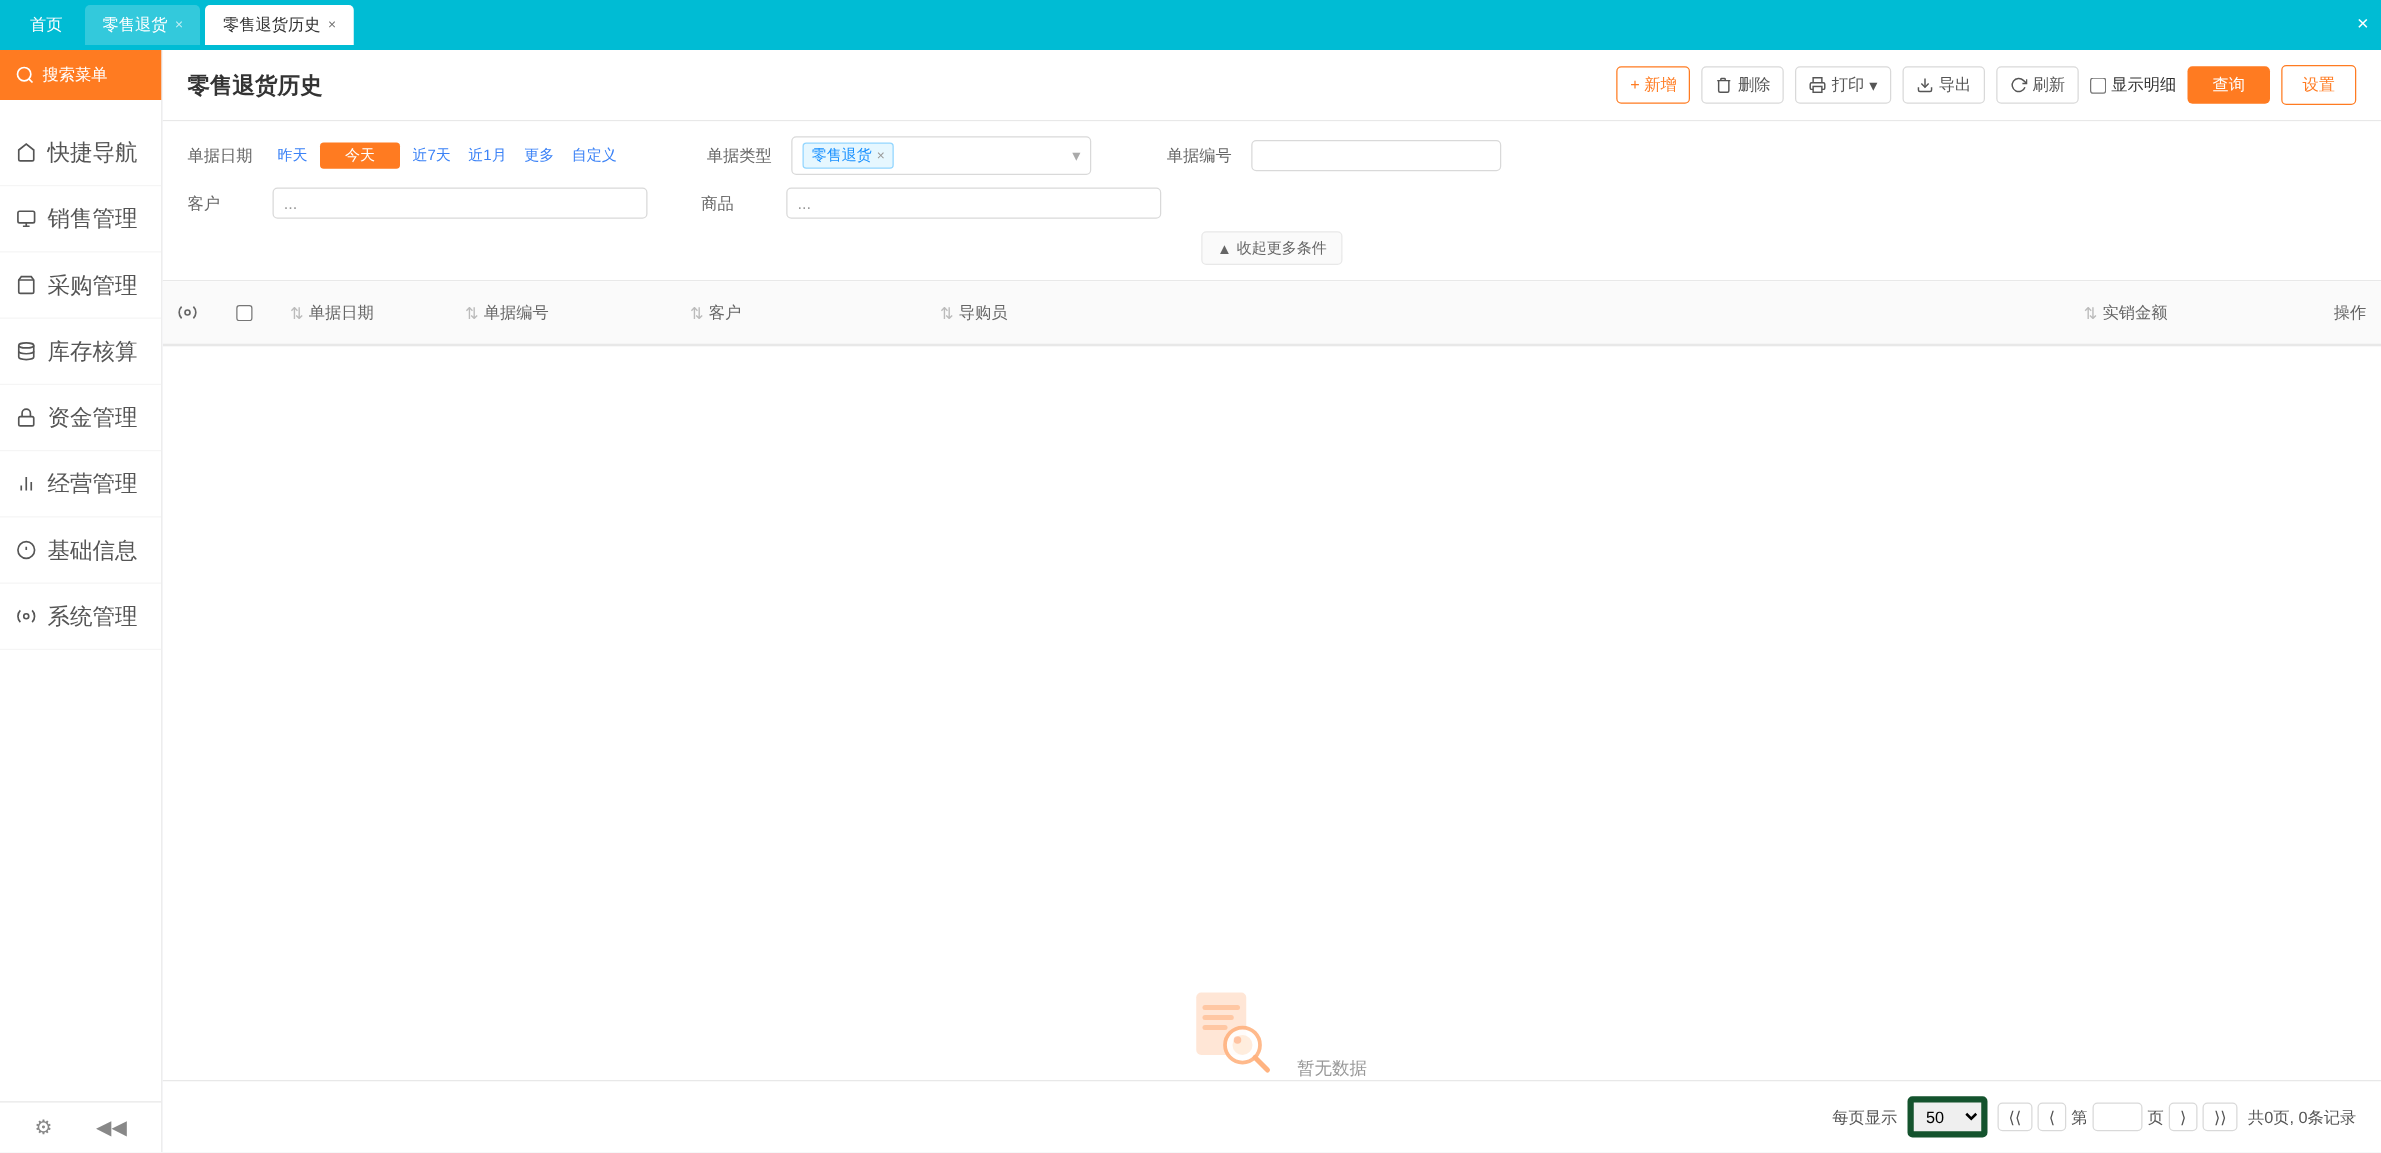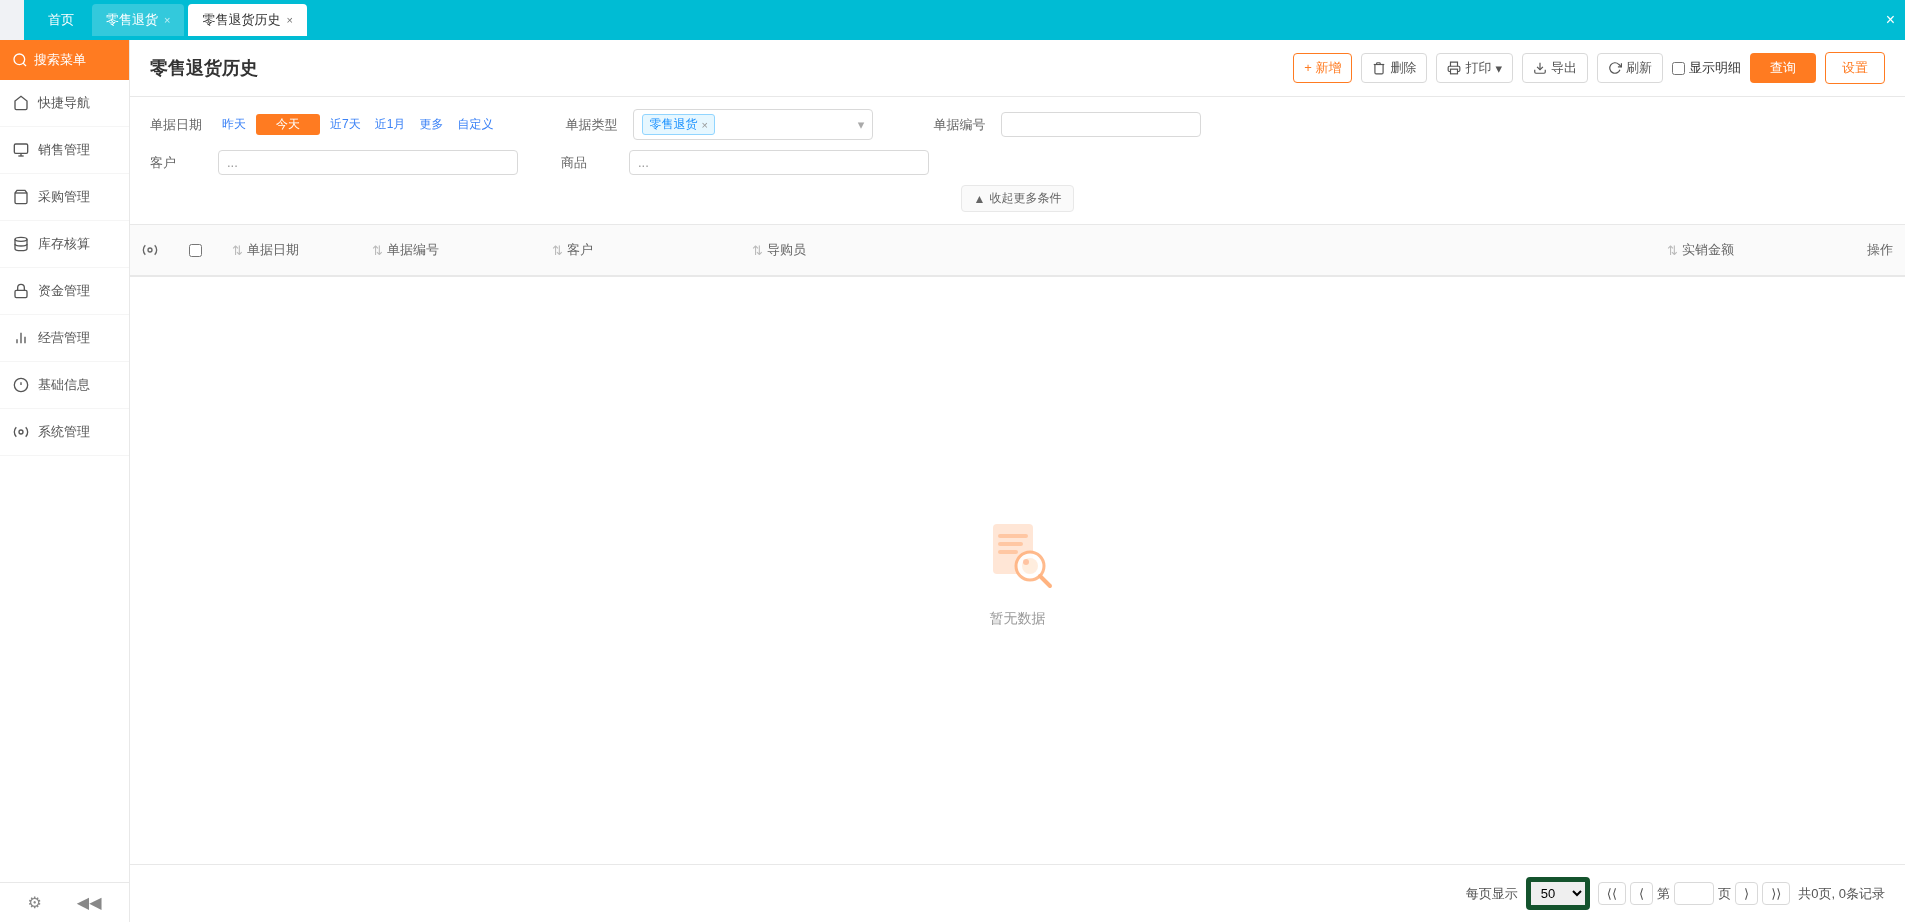--- a/index.html
+++ b/index.html
@@ -1,35 +1,35 @@
 <!DOCTYPE html>
 <html><head>
   <meta charset="utf-8">
   <style>
     * { margin: 0; padding: 0; box-sizing: border-box; }
     body { font-family: 'Microsoft YaHei', Arial, sans-serif; font-size: 13px; background: #f0f2f5; color: #333; width: 1905px; height: 922px; overflow: hidden; display: flex; flex-direction: column; }
 
     
-    .top-bar { background: #00bcd4; display: flex; align-items: center; height: 40px; padding: 0 10px; flex-shrink: 0; margin-left: 24px; }
+    .top-bar { background: #00bcd4; display: flex; align-items: center; height: 40px; padding: 0 10px; flex-shrink: 0; }
     .top-bar-tabs { display: flex; align-items: center; flex: 1; gap: 4px; }
     .tab { display: flex; align-items: center; padding: 0 14px; height: 32px; border-radius: 4px 4px 0 0; font-size: 13px; cursor: pointer; gap: 6px; color: #fff; }
     .tab.home { background: transparent; }
     .tab.active { background: #fff; color: #333; }
     .tab.inactive { background: rgba(255,255,255,0.2); color: #fff; }
     .tab-close { font-size: 11px; opacity: 0.7; cursor: pointer; }
     .top-bar-right { color: #fff; font-size: 16px; cursor: pointer; margin-left: auto; }
 
     
     .main-layout { display: flex; flex: 1; overflow: hidden; }
 
     
-    .sidebar { width: 130px; background: #fff; display: flex; flex-direction: column; border-right: 1px solid #e8e8e8; flex-shrink: 0; }
+    .sidebar { width: 130px; background: #fff; display: flex; flex-direction: column; border-right: 1px solid #e8e8e8; flex-shrink: 0; gap: 16px; }
     .sidebar-search { background: #ff7b21; color: #fff; display: flex; align-items: center; gap: 6px; padding: 10px 12px; font-size: 13px; cursor: pointer; height: 40px; }
     .sidebar-menu { flex: 1; overflow-y: auto; }
-    .sidebar-item { display: flex; align-items: center; gap: 8px; padding: 14px 12px; cursor: pointer; color: #555; font-size: 13px; border-bottom: 1px solid #f5f5f5; }
+    .sidebar-item { display: flex; align-items: center; gap: 8px; padding: 14px 12px; cursor: pointer; color: #555; font-size: 18px; border-bottom: 1px solid #f5f5f5; }
     .sidebar-item-icon { width: 18px; height: 18px; display: flex; align-items: center; justify-content: center; }
     .sidebar-bottom { display: flex; align-items: center; justify-content: space-around; padding: 10px; border-top: 1px solid #e8e8e8; }
     .sidebar-bottom-icon { color: #888; font-size: 16px; cursor: pointer; }
 
     
     .content { flex: 1; display: flex; flex-direction: column; overflow: hidden; background: #f0f2f5; }
     .page-header { background: #fff; padding: 12px 20px; display: flex; align-items: center; justify-content: space-between; border-bottom: 1px solid #e8e8e8; flex-shrink: 0; }
     .page-title { font-size: 18px; font-weight: bold; color: #333; }
     .header-actions { display: flex; align-items: center; gap: 9px; }
     .btn-action { display: flex; align-items: center; gap: 4px; padding: 5px 10px; border: 1px solid #d9d9d9; background: #fff; border-radius: 4px; cursor: pointer; font-size: 13px; color: #555; }
@@ -54,21 +54,21 @@
     .collapse-btn { display: flex; align-items: center; gap: 4px; color: #666; font-size: 12px; cursor: pointer; padding: 4px 12px; border: 1px solid #e8e8e8; border-radius: 4px; background: #fafafa; width: fit-content; margin: 0 auto; }
 
     
     .table-wrapper { flex: 1; background: #fff; margin: 0; overflow: auto; display: flex; flex-direction: column; }
     .table-header { display: flex; align-items: center; background: #fafafa; border-bottom: 2px solid #e8e8e8; padding: 8px 0; }
     .th { padding: 8px 12px; color: #666; font-size: 13px; display: flex; align-items: center; gap: 4px; }
     .th.checkbox-col { width: 50px; justify-content: center; }
     .th.settings-col { width: 40px; justify-content: center; }
 
     
-    .empty-state { flex: 1; display: flex; flex-direction: column; align-items: center; justify-content: center; gap: 16px; }
+    .empty-state { flex: 1; display: flex; flex-direction: row; align-items: flex-end; justify-content: center; gap: 16px; }
     .empty-icon { width: 80px; height: 80px; position: relative; }
     .empty-text { color: #999; font-size: 14px; }
 
     
     .pagination { background: #fff; padding: 12px 20px; display: flex; align-items: center; justify-content: flex-end; gap: 8px; border-top: 1px solid #e8e8e8; flex-shrink: 0; font-size: 13px; color: #555; }
     .page-size-select { border: 5px solid #14532d; border-radius: 4px; padding: 3px 6px; font-size: 13px; }
     .page-nav { display: flex; align-items: center; gap: 4px; }
     .page-nav-btn { border: 1px solid #d9d9d9; background: #fff; padding: 3px 8px; border-radius: 4px; cursor: pointer; color: #555; font-size: 13px; }
     .page-input { border: 1px solid #d9d9d9; border-radius: 4px; padding: 3px 6px; width: 40px; text-align: center; font-size: 13px; }
 

